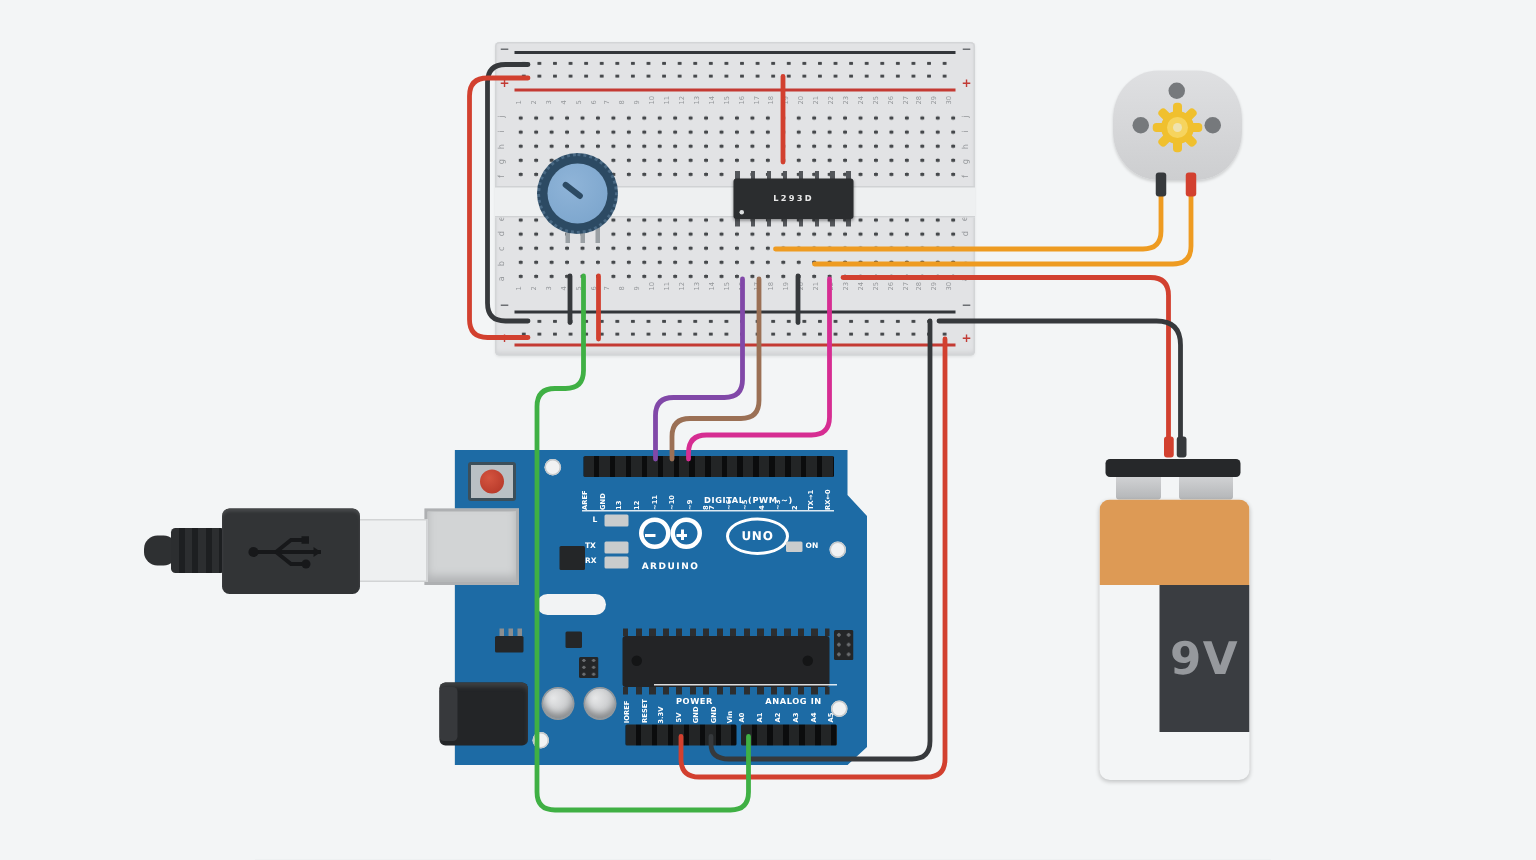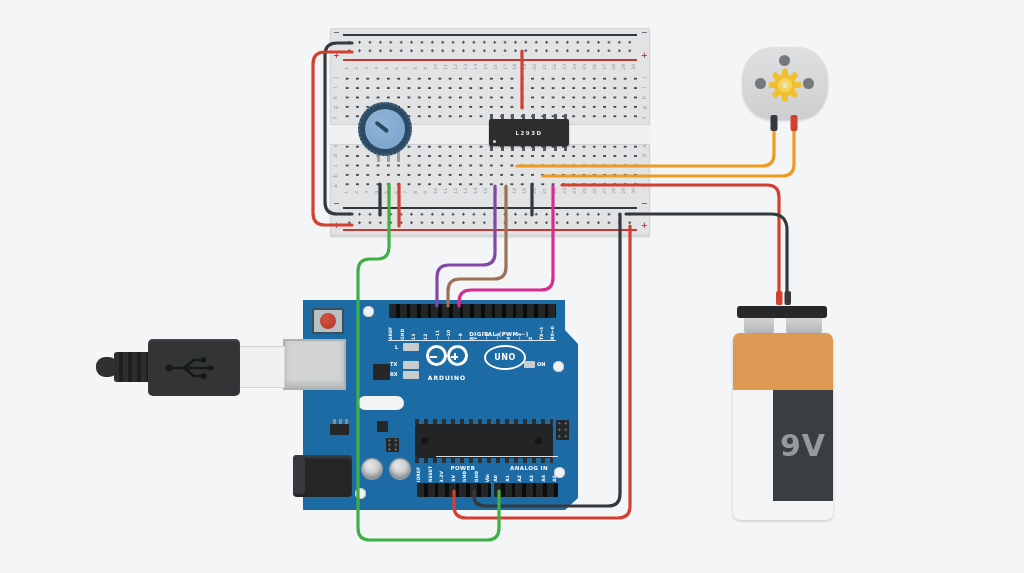--- a/index.html
+++ b/index.html
@@ -56,21 +56,21 @@
   .jack{left:293px;top:455px;width:59px;height:42px;background:#232527;border-radius:4px;box-shadow:inset 0 3px 3px #3d3f41;}
   .jackcap{left:293px;top:458px;width:12px;height:36px;background:#37393c;border-radius:3px;}
   
   .motor{left:742px;top:47px;width:86px;height:73px;background:linear-gradient(#dfe0e2,#cdced0);border-radius:30px/32px;box-shadow:0 1px 2px rgba(0,0,0,.15);}
   .mhole{width:11px;height:11px;border-radius:50%;background:#76797c;}
   
   .battbar{left:737px;top:306px;width:90px;height:12px;background:#26282a;border-radius:3px;}
   .battterm{top:316px;height:17px;background:linear-gradient(#d4d5d7,#b4b6b8);border-radius:2px;}
   .battbody{left:733px;top:333px;width:100px;height:187px;border-radius:7px;overflow:hidden;box-shadow:0 1px 3px rgba(0,0,0,.2);}
   .battor{height:57px;background:#dd9a55;}
-  .battdk{height:111px;background:#3a3d41;display:flex;align-items:center;justify-content:center;margin-left:40px;}
+  .battdk{height:98px;background:#3a3d41;display:flex;align-items:center;justify-content:center;margin-left:40px;}
   .battlabel{color:#96999d;font-size:30px;font-weight:600;letter-spacing:1px;}
   svg.wires{left:0;top:0;pointer-events:none;}
 </style>
 </head>
 <body>
 
 <div id="canvas">
 
   <div class="abs bboard">
 

